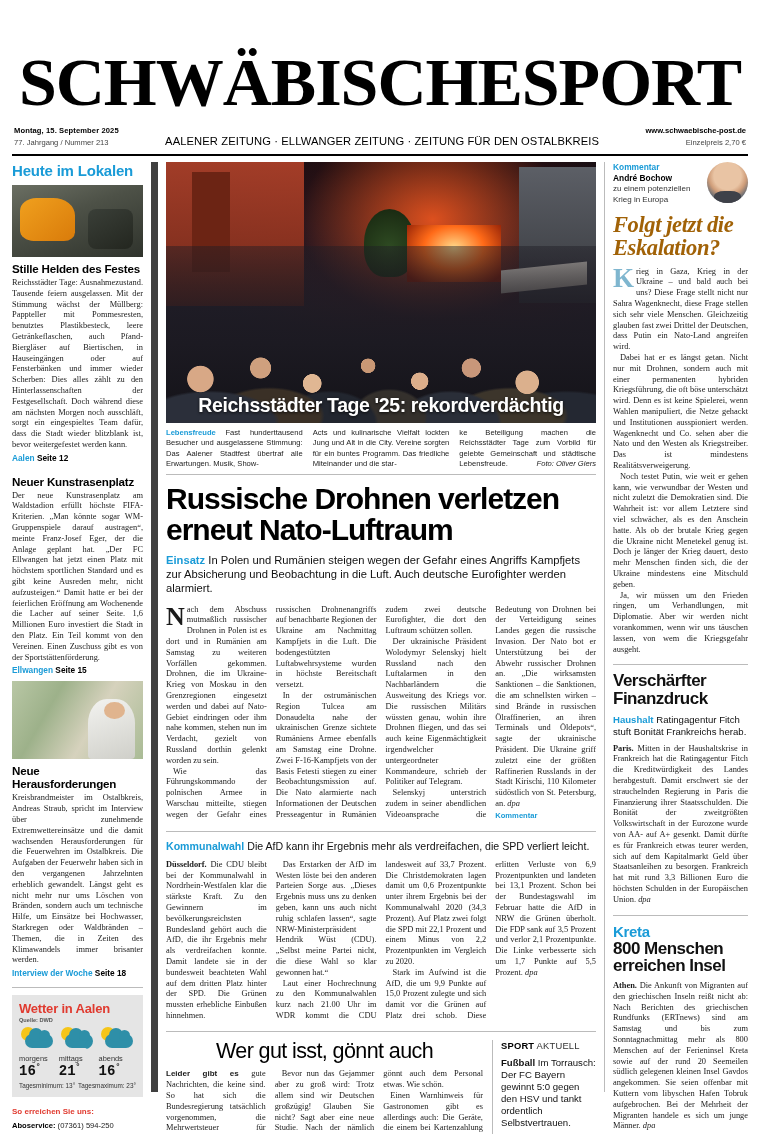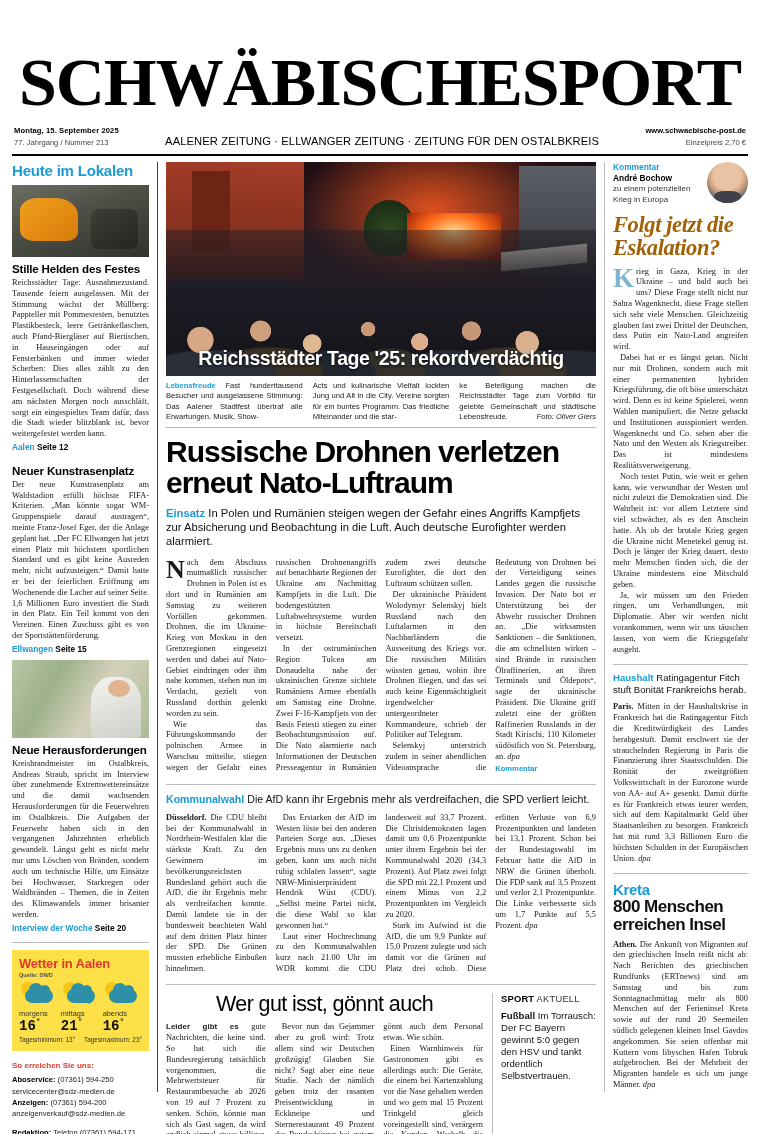--- a/index.html
+++ b/index.html
@@ -46,21 +46,21 @@
   .mm-right .r1{font-weight:bold;color:#000;}
   .mm-right .r2{color:#444;}
   .rule-top{border-top:2px solid #000;margin:0 0 0 0;}
 
   
   .body-grid{
     display:flex;
     margin-top:6px;
     height:930px;
   }
-  .col-left{width:146px;flex:0 0 146px;padding-right:8px;box-sizing:border-box;border-right:1px solid #404040;}
+  .col-left{width:146px;flex:0 0 146px;padding-right:8px;box-sizing:border-box;border-right:7px solid #404040;}
   .col-mid{flex:1;padding:0 8px;box-sizing:border-box;}
   .col-right{width:144px;flex:0 0 144px;padding-left:8px;box-sizing:border-box;border-left:1px solid #bbb;}
 
   
   .left-head{
     font-size:15px;font-weight:bold;color:#1a9bd7;
     margin:0 0 6px 0;letter-spacing:-0.2px;
   }
   .ph{
     width:100%;display:block;border:0;
@@ -92,21 +92,21 @@
     hyphens:auto;
   }
   .art-ref{
     font-size:8.3px;margin-top:2px;font-weight:bold;color:#000;
   }
   .art-ref .place{color:#1a9bd7;}
   .sep-line{border-top:1px solid #bbb;margin:9px 0 7px 0;}
 
   
   .weather{
-    background:#fde047;padding:6px 7px 8px 7px;margin-top:4px;
+    background:#e5e5e5;padding:6px 7px 8px 7px;margin-top:4px;
   }
   .w-title{font-size:13px;font-weight:bold;color:#e03a2f;margin:0 0 1px 0;letter-spacing:-0.2px;}
   .w-src{font-size:5.6px;color:#555;margin-bottom:4px;font-weight:bold;}
   .w-row{display:flex;justify-content:space-between;}
   .w-cell{width:32%;}
   .w-icon{height:26px;position:relative;margin-bottom:1px;}
   .w-sun{position:absolute;left:2px;top:0px;width:14px;height:14px;background:#f5c518;border-radius:50%;}
   .w-cloud{position:absolute;left:6px;top:7px;width:28px;height:14px;background:#2e8fa8;border-radius:9px;}
   .w-cloud:before{content:"";position:absolute;left:4px;top:-6px;width:14px;height:14px;background:#2e8fa8;border-radius:50%;}
   .w-cloud:after{content:"";position:absolute;left:14px;top:-4px;width:11px;height:11px;background:#2e8fa8;border-radius:50%;}
@@ -115,21 +115,21 @@
   .w-temp{font-size:14px;font-weight:bold;color:#111;line-height:1.05;font-family:Liberation Mono, monospace;}
   .w-temp sup{font-size:8px;}
   .w-minmax{display:flex;justify-content:space-between;font-size:6.4px;color:#333;margin-top:3px;}
 
   
   .contact{margin-top:9px;font-size:7.6px;line-height:1.5;color:#222;}
   .c-head{color:#e03a2f;font-weight:bold;margin-bottom:2px;font-size:8px;}
   .c-b{font-weight:bold;color:#000;}
 
   
-  .hero{position:relative;width:100%;height:214px;overflow:hidden;background:#12121a;}
+  .hero{position:relative;width:100%;height:261px;overflow:hidden;background:#12121a;}
   .hero-sky{position:absolute;inset:0;background:
      radial-gradient(ellipse at 62% 22%, rgba(255,90,30,.85) 0%, rgba(120,20,10,.2) 35%, rgba(10,10,16,0) 60%),
      linear-gradient(180deg,#0d0d14 0%,#191823 30%,#262230 55%,#1d1b25 100%);}
   .hero-bld-l{position:absolute;left:0;top:0;width:32%;height:55%;
      background:linear-gradient(180deg,#b2422a,#7c2a18);opacity:.9;}
   .hero-bld-l2{position:absolute;left:6%;top:4%;width:9%;height:38%;background:#6c2414;}
   .hero-bld-r{position:absolute;right:0;top:2%;width:18%;height:52%;
      background:linear-gradient(180deg,#5c5f66,#36383d);}
   .hero-stage{position:absolute;left:56%;top:24%;width:22%;height:22%;
      background:radial-gradient(ellipse at 50% 40%,#ffd98a,#ff6a18 45%,#8c1d06 90%);}
@@ -308,21 +308,21 @@
         <p class="art-body">Der neue Kunstrasenplatz am Waldstadion erfüllt höchste FIFA-Kriterien. „Man könnte sogar WM-Gruppenspiele darauf austragen“, meinte Franz-Josef Eger, der die Anlage geplant hat. „Der FC Ellwangen hat jetzt einen Platz mit höchstem sportlichen Standard und es gibt keine Ausreden mehr, nicht aufzusteigen.“ Damit hatte er bei der feierlichen Eröffnung am Wochenende die Lacher auf seiner Seite. 1,6 Millionen Euro investiert die Stadt in den Platz. Ein Teil kommt von den Vereinen. Einen Zuschuss gibt es von der Sportstättenförderung.</p>
         <div class="art-ref"><span class="place">Ellwangen</span> <span>Seite 15</span></div>
       </div>
 
       <div style="height:6px"></div>
 
       <div>
         <div class="ph ph-map"></div>
         <div class="art-title">Neue Herausforderungen</div>
         <p class="art-body">Kreisbrandmeister im Ostalbkreis, Andreas Straub, spricht im Interview über zunehmende Extremwettereinsätze und die damit wachsenden Herausforderungen für die Feuerwehren im Ostalbkreis. Die Aufgaben der Feuerwehr haben sich in den vergangenen Jahrzehnten erheblich gewandelt. Längst geht es nicht mehr nur ums Löschen von Bränden, sondern auch um technische Hilfe, um Einsätze bei Hochwasser, Starkregen oder Waldbränden – Themen, die in Zeiten des Klimawandels immer brisanter werden.</p>
-        <div class="art-ref"><span class="place">Interview der Woche</span> <span>Seite 20</span></div>
+        <div class="art-ref"><span class="place">Interview der Woche</span> <span>Seite 18</span></div>
       </div>
 
       <div class="sep-line"></div>
 
       <div class="weather">
         <div class="w-title">Wetter in Aalen</div>
         <div class="w-src">Quelle: DWD</div>
         <div class="w-row">
           <div class="w-cell">
             <div class="w-icon">
@@ -449,20 +449,21 @@
       <div class="komm-body">
         <p class="first">Krieg in Gaza, Krieg in der Ukraine – und bald auch bei uns? Diese Frage stellt nicht nur Sahra Wagenknecht, diese Frage stellen sich sehr viele Menschen. Gleichzeitig glauben fast zwei Drittel der Deutschen, dass Putin ein Nato-Land angreifen wird.</p>
         <p>Dabei hat er es längst getan. Nicht nur mit Drohnen, sondern auch mit einer permanenten hybriden Kriegsführung, die oft böse unterschätzt wird. Denn es ist keine Spielerei, wenn Wahlen manipuliert, die Netze gehackt und Institutionen ausspioniert werden. Wagenknecht und Co. sehen aber die Nato und den Westen als Kriegstreiber. Das ist mindestens Realitätsverweigerung.</p>
         <p>Noch testet Putin, wie weit er gehen kann, wie verwundbar der Westen und nicht zuletzt die Demokratien sind. Die Wahrheit ist: vor allem Letztere sind viel schwächer, als es den Anschein hatte. Als ob der brutale Krieg gegen die Ukraine nicht Menetekel genug ist. Doch je länger der Krieg dauert, desto mehr Menschen finden sich, die der Ukraine mindestens eine Mitschuld geben.</p>
         <p>Ja, wir müssen um den Frieden ringen, um Verhandlungen, mit Diplomatie. Aber wir werden nicht vorankommen, wenn wir uns täuschen lassen, von wem die Kriegsgefahr ausgeht.</p>
       </div>
 
       <div class="right-sep"></div>
 
       <div>
+        <h2 class="r-head">Verschärfter Finanzdruck</h2>
         <div class="r-sub"><span class="kick">Haushalt</span><span> Ratingagentur Fitch stuft Bonität Frankreichs herab.</span></div>
         <div class="r-body">
           <p><span class="dateline">Paris.</span><span> Mitten in der Haushaltskrise in Frankreich hat die Ratingagentur Fitch die Kreditwürdigkeit des Landes herabgestuft. Damit erschwert sie der strauchelnden Regierung in Paris die Finanzierung ihrer Staatsschulden. Die Bonität der zweitgrößten Volkswirtschaft in der Eurozone wurde von AA- auf A+ gesenkt. Damit dürfte es für Frankreich etwas teurer werden, sich auf dem Kapitalmarkt Geld über Staatsanleihen zu besorgen. Frankreich hat mit rund 3,3 Billionen Euro die höchsten Schulden in der Europäischen Union.</span> <span class="dpa">dpa</span></p>
         </div>
       </div>
 
       <div class="right-sep"></div>
 
       <div>
         <div class="r-kicker">Kreta</div>

